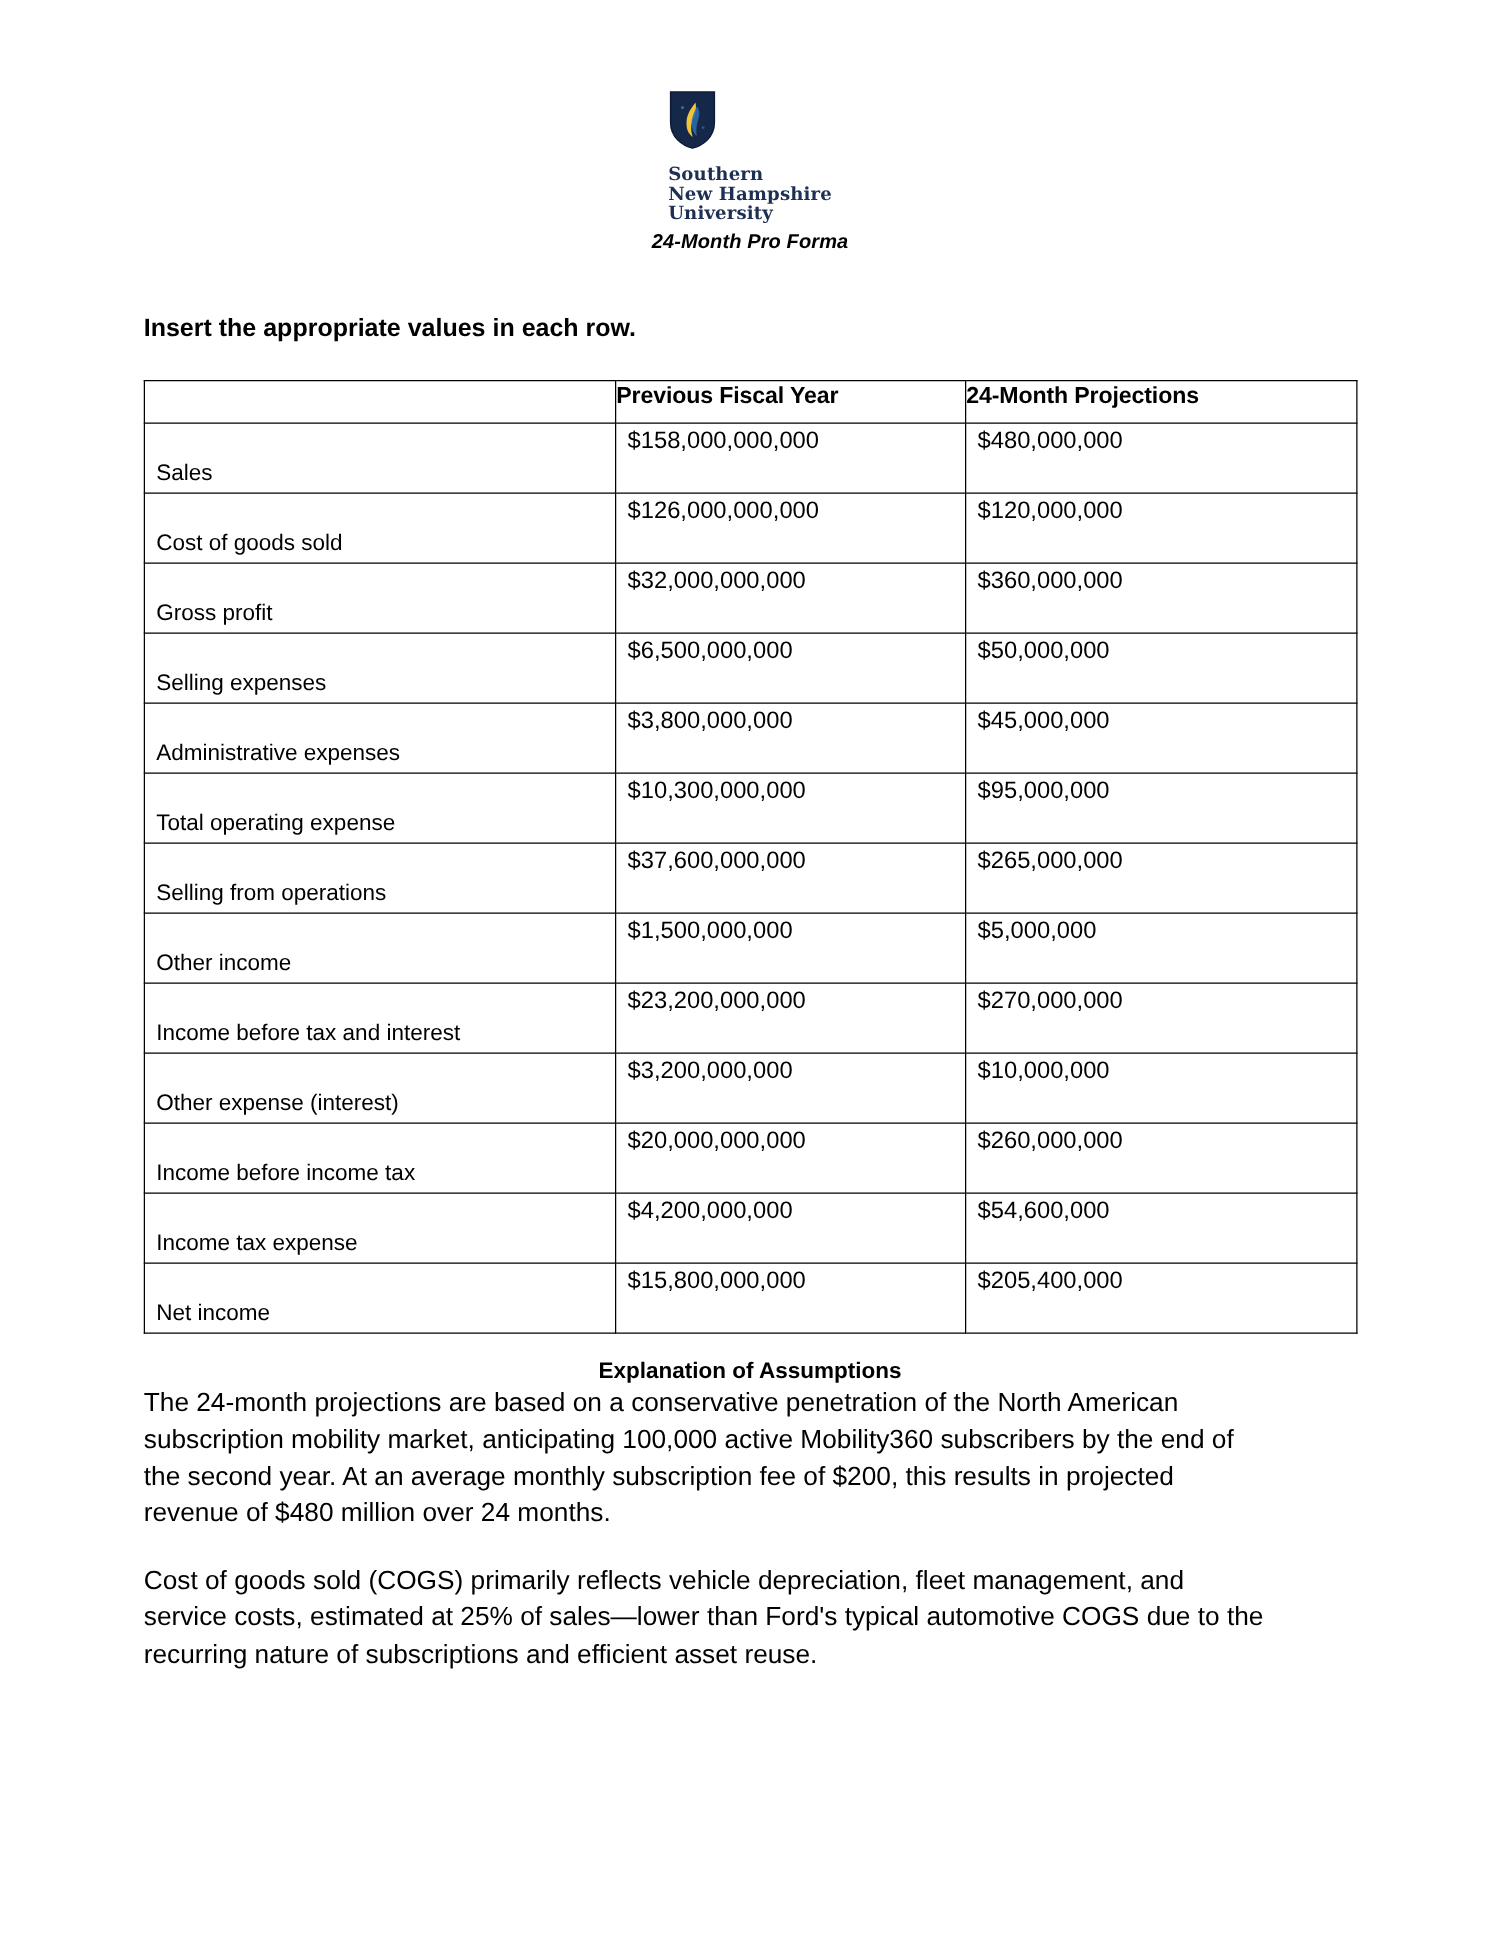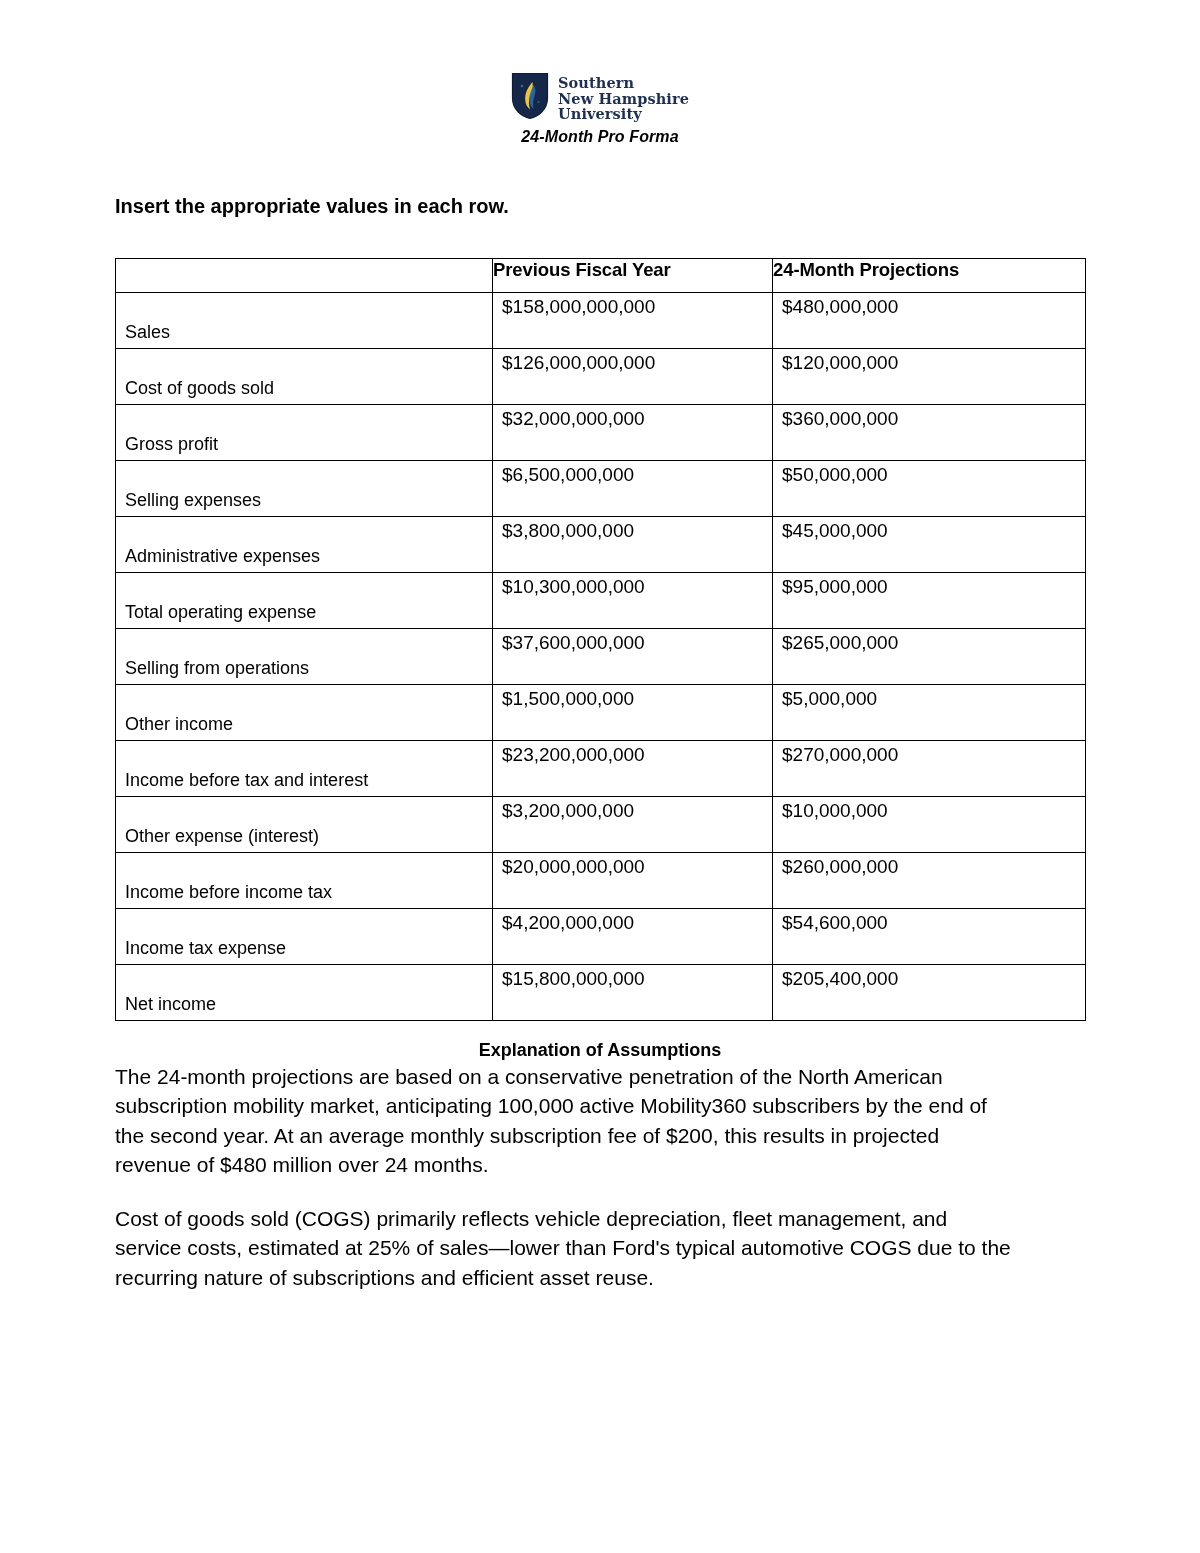--- a/index.html
+++ b/index.html
@@ -27,20 +27,21 @@
   .logo-block {
     display: flex;
     justify-content: center;
     align-items: flex-start;
     padding-top: 72px;
   }
   .logo-inner {
     display: flex;
     align-items: flex-start;
     gap: 9px;
+    flex-direction: column;
   }
   .shield {
     width: 38px;
     height: 48px;
     flex: 0 0 auto;
     display: block;
   }
   .logo-text {
     display: flex;
     flex-direction: column;
@@ -77,21 +78,21 @@
 
   .instruction {
     font-weight: bold;
     font-size: 20px;
     margin-top: 44px;
     line-height: 22px;
   }
 
   
   table.proforma {
-    margin-top: 41px;
+    margin-top: 30px;
     border-collapse: collapse;
     width: 970px;
     table-layout: fixed;
     border: 1.6px solid #000;
   }
   table.proforma td, table.proforma th {
     border: 1.2px solid #000;
     padding: 0;
     vertical-align: top;
     font-size: 18.5px;

